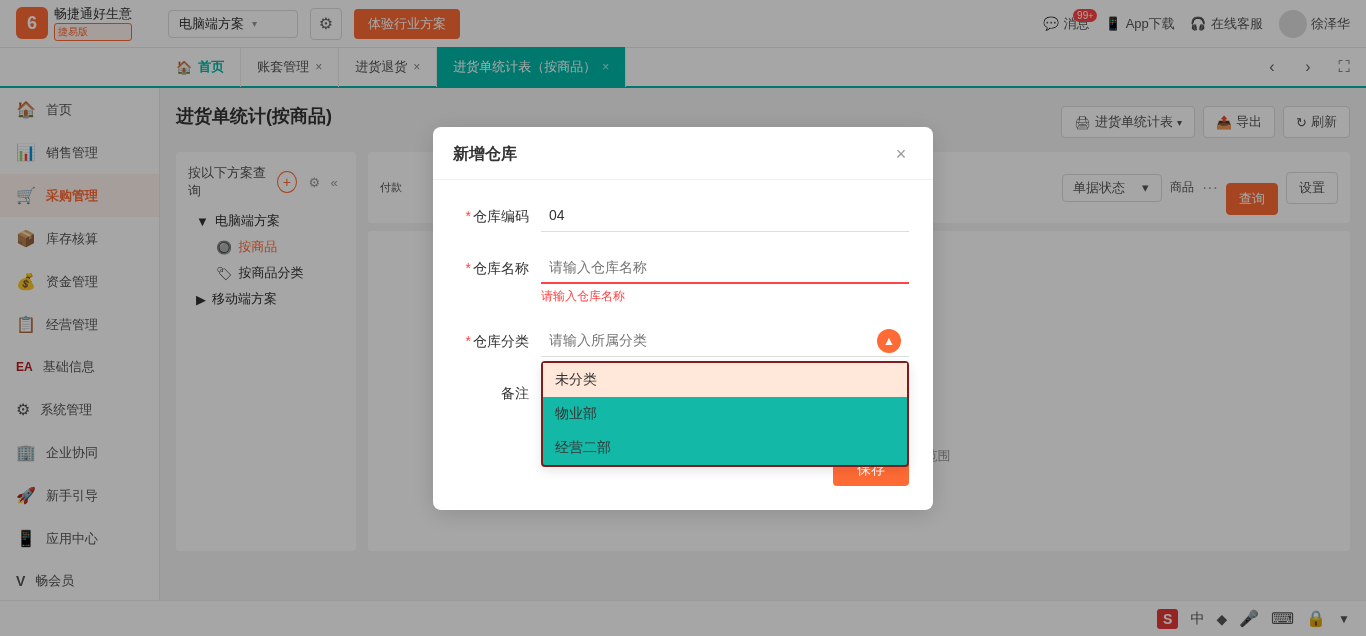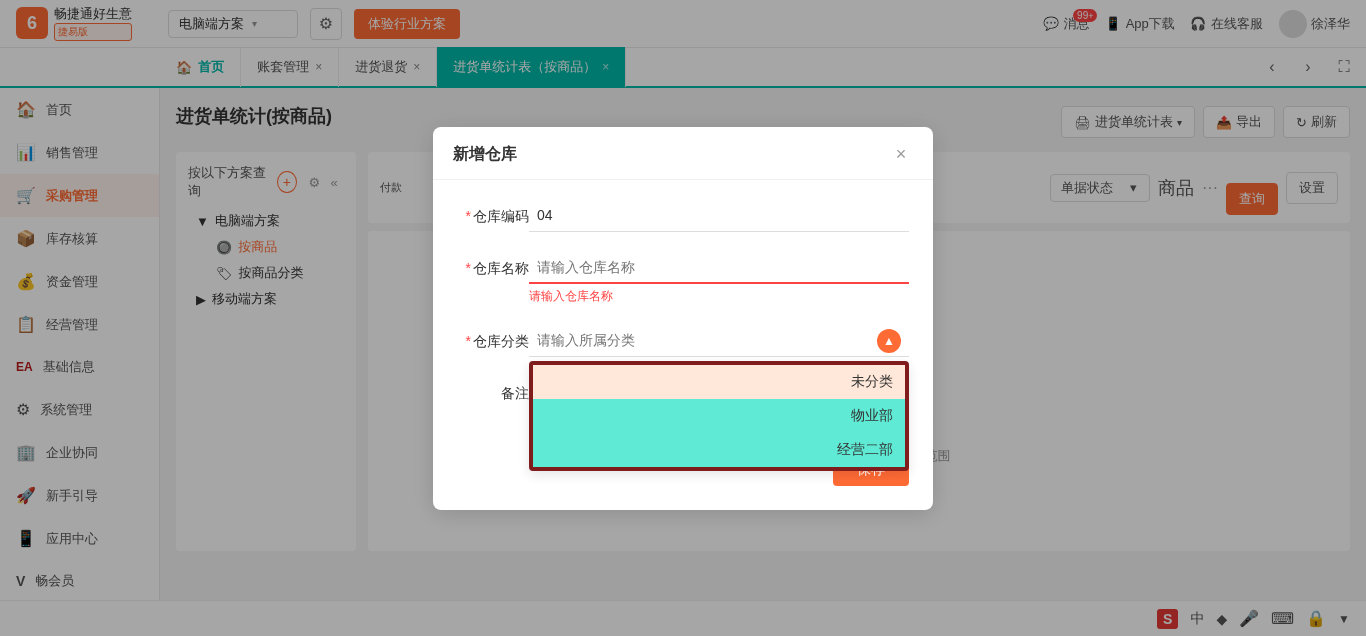--- a/index.html
+++ b/index.html
@@ -130,21 +130,21 @@
       box-shadow: 0 4px 24px rgba(0,0,0,0.15); position: relative;
       padding-bottom: 24px;
     }
     .dialog-header {
       display: flex; align-items: center; justify-content: space-between;
       padding: 16px 20px 12px; border-bottom: 1px solid #f0f0f0;
     }
     .dialog-title { font-size: 16px; font-weight: bold; color: #333; }
     .dialog-close { font-size: 18px; color: #999; cursor: pointer; width: 24px; height: 24px; display: flex; align-items: center; justify-content: center; }
     .dialog-body { padding: 20px 24px 0; }
-    .form-row { display: flex; align-items: flex-start; margin-bottom: 20px; }
+    .form-row { display: flex; align-items: flex-start; margin-bottom: 20px; gap: 12px; }
     .form-label { min-width: 72px; font-size: 14px; color: #333; line-height: 32px; text-align: right; }
     .form-label .required { color: #ff4444; margin-right: 2px; }
     .form-control { flex: 1; position: relative; }
     .form-input {
       width: 100%; height: 32px; border: none; border-bottom: 1px solid #ddd;
       font-size: 14px; padding: 4px 8px; outline: none; background: transparent;
       color: #333;
     }
     .form-input.error-border { border-bottom: 2px solid #ff4444; }
     .form-error { color: #ff4444; font-size: 12px; margin-top: 4px; }
@@ -155,22 +155,22 @@
       color: #999;
     }
     .select-arrow-up {
       position: absolute; right: 8px; top: 50%; transform: translateY(-50%);
       width: 24px; height: 24px; background: #ff6b35; border-radius: 50%;
       display: flex; align-items: center; justify-content: center; color: #fff; font-size: 12px; cursor: pointer;
     }
     
     .dropdown-list {
       position: absolute; top: 36px; left: 0; right: 0;
-      background: #5eead4; border: 4px solid #7f1d1d; border-radius: 4px;
-      box-shadow: 0 4px 12px rgba(0,0,0,0.1); z-index: 200; text-align: right;
+      background: #14b8a6; border: 2px solid #7f1d1d; border-radius: 4px;
+      box-shadow: 0 4px 12px rgba(0,0,0,0.1); z-index: 200;
     }
     .dropdown-item {
       padding: 8px 12px; font-size: 14px; color: #333; cursor: pointer;
     }
     .dropdown-item.highlighted { background: #ffe8d9; }
     
     .form-textarea {
       width: 100%; border: none; border-bottom: 1px solid #ddd;
       font-size: 14px; padding: 4px 8px; outline: none; background: transparent;
       resize: none; min-height: 32px; color: #999;
@@ -365,21 +365,21 @@
       </div>
 
       <div style="flex:1;">
         <div style="display:flex;align-items:center;gap:8px;margin-bottom:8px;background:#fff;padding:8px 12px;border-radius:4px;">
           <span style="font-size:11px;color:#555;">付款</span>
           <div style="flex:1;"></div>
           <div style="display:flex;align-items:center;gap:17px;border:1px solid #ddd;border-radius:4px;padding:4px 10px;font-size:13px;color:#555;background:#fff;min-width:100px;cursor:pointer;">
             <span>单据状态</span>
             <span>▾</span>
           </div>
-          <span style="font-size:18px;color:#555;">商品</span>
+          <span style="font-size:12px;color:#555;">商品</span>
           <span style="cursor:pointer;color:#999;">···</span>
           <button class="toolbar-btn primary">查询</button>
           <button class="toolbar-btn">设置</button>
         </div>
         <div style="background:#fff;border-radius:4px;min-height:320px;display:flex;align-items:center;justify-content:center;flex-direction:column;gap:16px;">
           <div style="display:flex;flex-direction:column;align-items:center;gap:8px;">
 
             <div style="width:80px;height:80px;position:relative;">
               <div style="width:60px;height:70px;background:#f0e8d8;border-radius:4px;position:absolute;left:10px;top:5px;"></div>
               <div style="width:40px;height:4px;background:#ddd;border-radius:2px;position:absolute;left:20px;top:20px;"></div>

